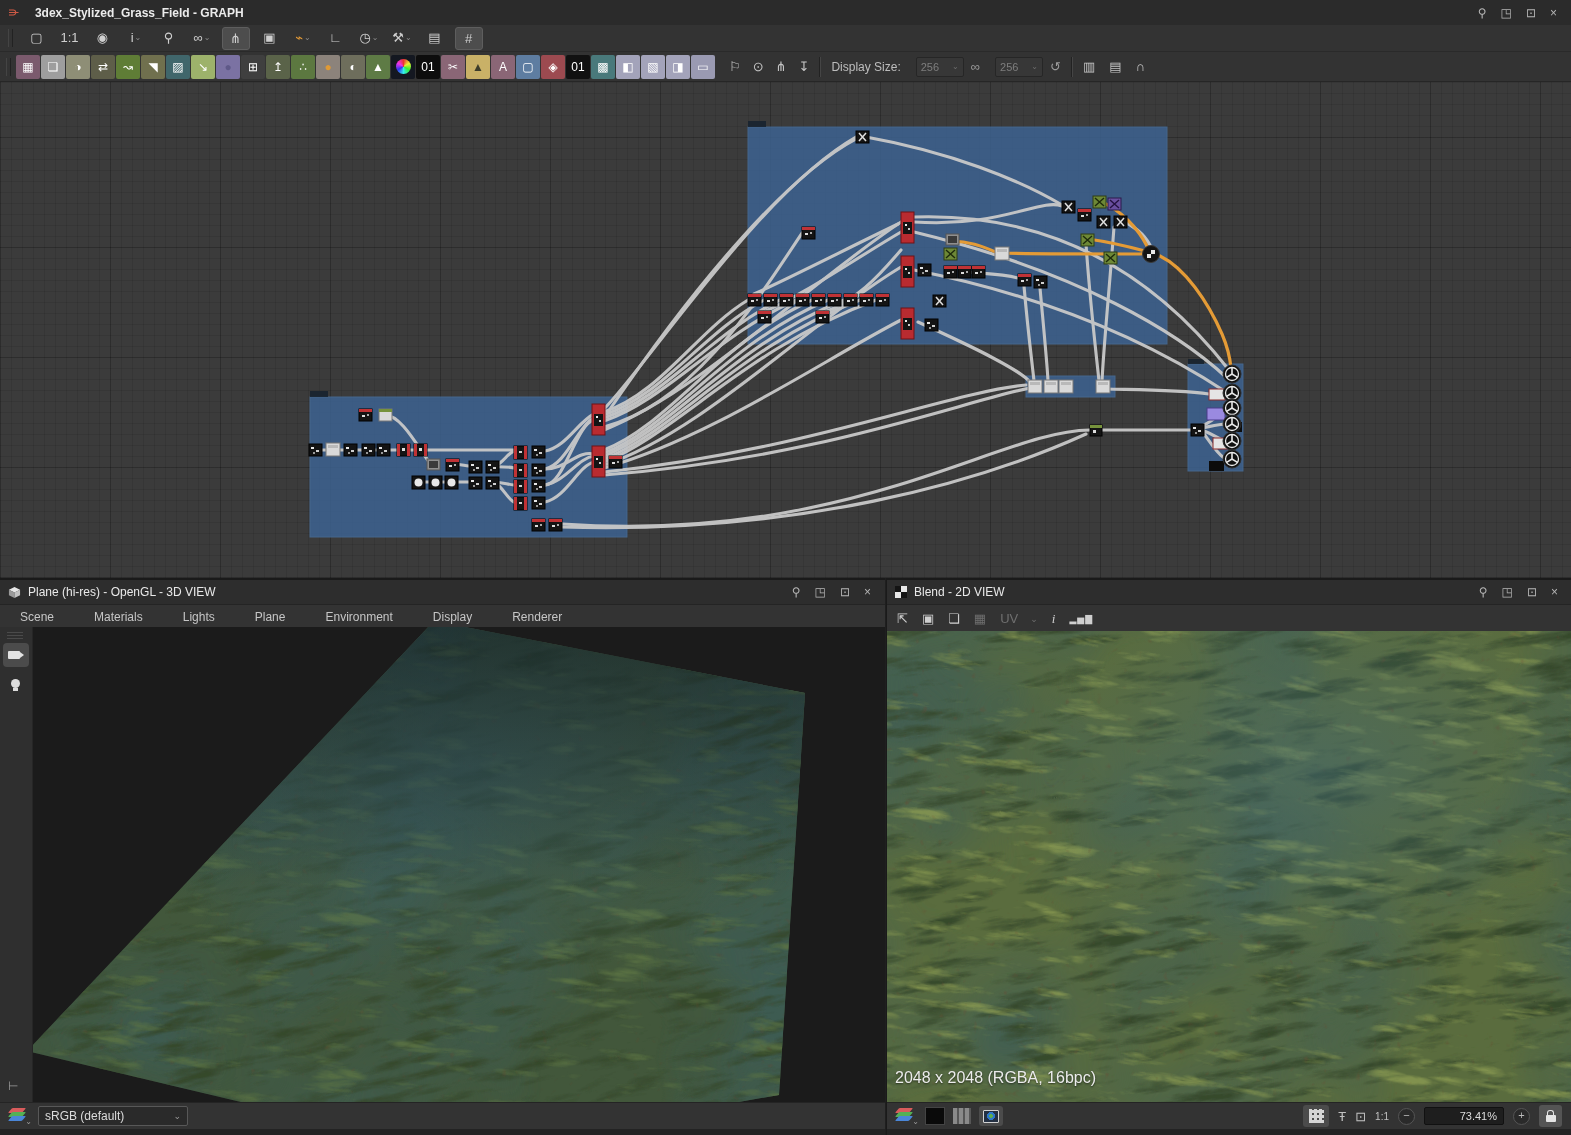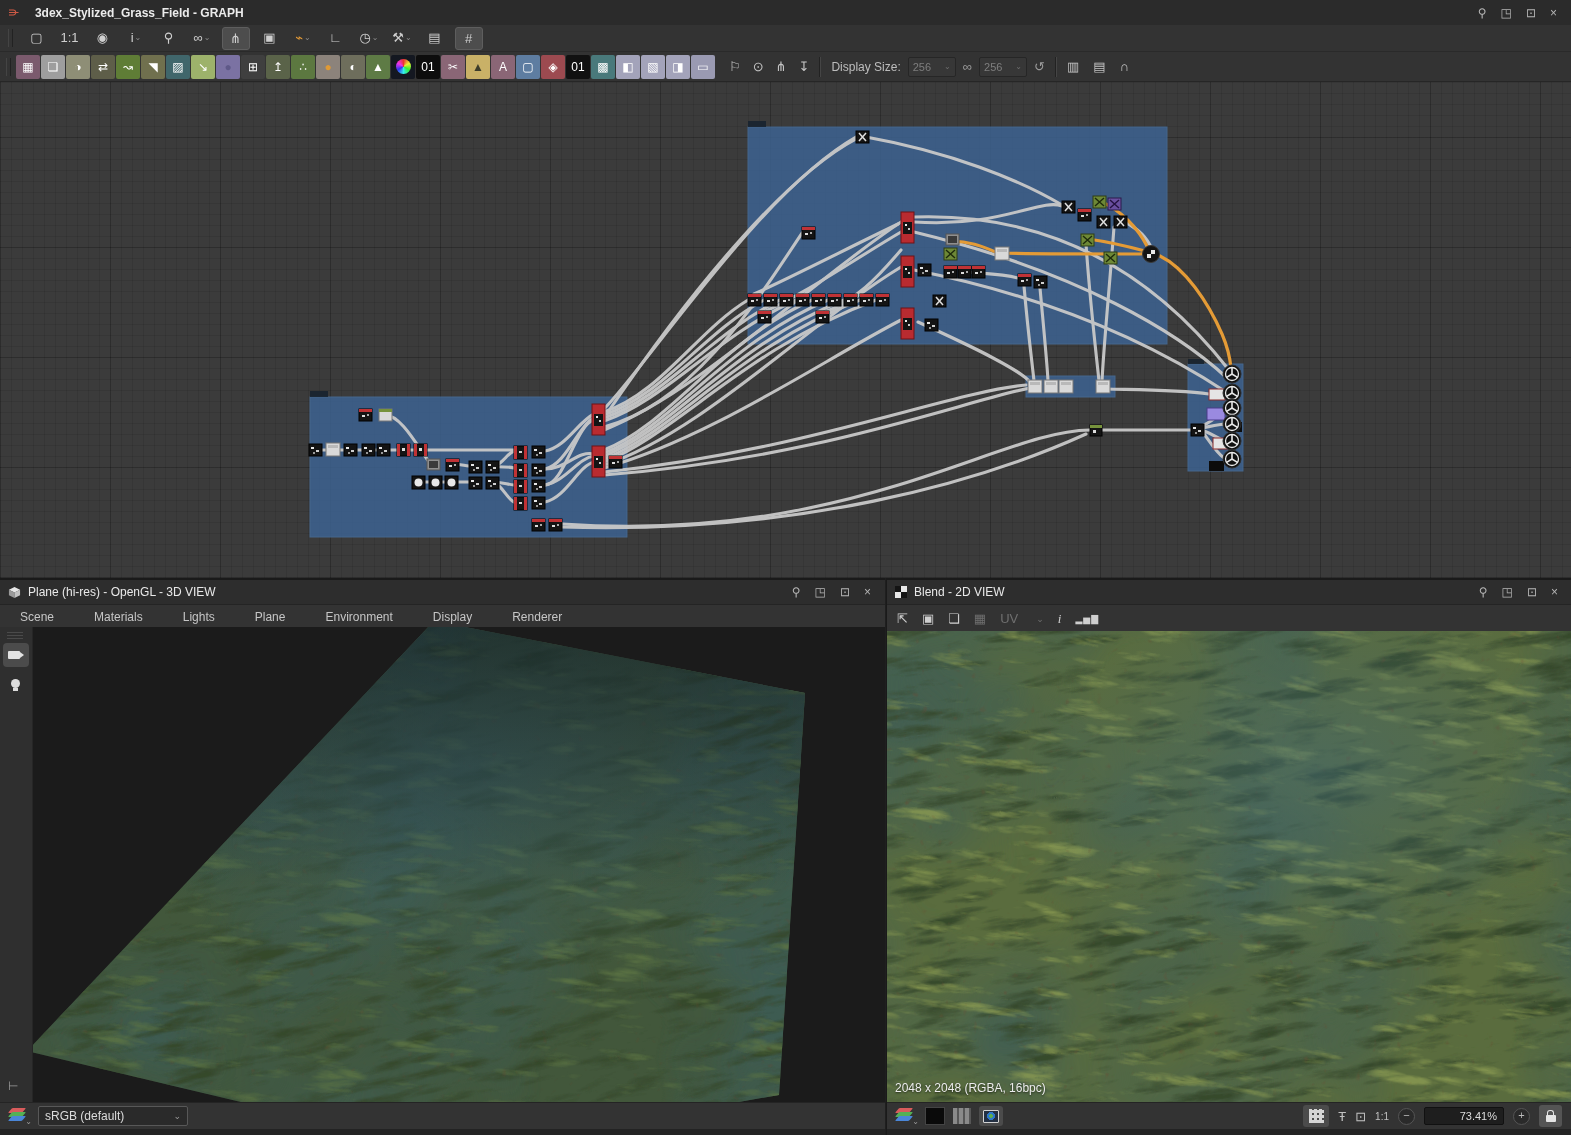--- a/index.html
+++ b/index.html
@@ -19,21 +19,21 @@
   .t1.hl{background:#4d4d4d;border:1px solid #5e5e5e;}
   #toolbar2{left:0;top:52px;width:1571px;height:30px;background:#333;display:flex;align-items:center;padding-left:4px;box-sizing:border-box;border-bottom:1px solid #262626;}
   .grip{width:3px;height:18px;border-left:1px solid #444;border-right:1px solid #222;margin:0 5px 0 2px;}
   #nodetiles{display:flex;gap:1px;}
   .tile{width:24px;height:24px;border-radius:2px;display:flex;align-items:center;justify-content:center;font-size:12px;color:#fff;position:relative;}
   .tile .g{line-height:1;}
   .tile.rainbow .g{width:15px;height:15px;border-radius:50%;background:conic-gradient(#e33,#ee3,#3e3,#3ee,#33e,#e3e,#e33);color:transparent;}
   #plainicons{display:flex;gap:12px;margin-left:14px;color:#c5c5c5;font-size:13px;}
   .vsep{width:1px;height:20px;background:#222;border-right:1px solid #454545;margin:0 10px;}
   #parentsize{display:flex;align-items:center;gap:7px;font-size:12px;color:#bdbdbd;}
-  .sizebox{width:48px;height:20px;background:#373737;border:1px solid #262626;border-radius:2px;color:#7e7e7e;font-size:11px;display:flex;align-items:center;padding:0 4px;box-sizing:border-box;justify-content:space-between;}
+  .sizebox{width:48px;height:20px;background:#373737;border:1px solid #262626;border-radius:2px;color:#7e7e7e;font-size:11px;display:flex;align-items:center;padding:0 4px;box-sizing:border-box;justify-content:space-between;margin-left:8px;}
   .sizebox .ch{font-size:8px;color:#6d6d6d;}
   .miniico{color:#9a9a9a;font-size:13px;}
   #alignicons{display:flex;gap:14px;color:#c5c5c5;font-size:13px;}
   
   #canvas{left:0;top:82px;width:1571px;height:496px;background-color:#3b3b3b;
     background-image:
       repeating-linear-gradient(0deg, rgba(0,0,0,.16) 0 1px, transparent 1px 110px),
       repeating-linear-gradient(90deg, rgba(0,0,0,.16) 0 1px, transparent 1px 110px),
       repeating-linear-gradient(0deg, rgba(0,0,0,.09) 0 1px, transparent 1px 11px),
       repeating-linear-gradient(90deg, rgba(0,0,0,.09) 0 1px, transparent 1px 11px);}
@@ -42,35 +42,35 @@
   #panel3d{left:0;top:578px;width:885px;height:557px;border-top:2px solid #1a1a1a;}
   #panel2d{left:886px;top:578px;width:685px;height:557px;border-top:2px solid #1a1a1a;border-left:1px solid #1a1a1a;}
   .phead{height:24px;background:#2d2d2d;display:flex;align-items:center;border-bottom:1px solid #242424;}
   .phead .ptitle{font-size:12px;font-weight:normal;color:#e9e9e9;margin-left:7px;}
   .cube{width:13px;height:13px;margin-left:8px;}
   .checker{width:12px;height:12px;margin-left:8px;background:conic-gradient(#e8e8e8 0 25%,#141414 0 50%,#e8e8e8 0 75%,#141414 0);}
   #menubar3d{height:23px;background:#333;display:flex;align-items:center;border-bottom:1px solid #242424;}
   .menuitem{font-size:12px;color:#c6c6c6;padding:0 20px;height:100%;display:flex;align-items:center;}
   #tb2d{height:27px;background:#333;display:flex;align-items:center;gap:14px;padding-left:10px;border-bottom:1px solid #242424;font-size:13px;color:#cfcfcf;}
   #tb2d .dim{color:#6f6f6f;}
-  #tb2d .i2{display:flex;align-items:center;gap:18px;}
+  #tb2d .i2{display:flex;align-items:center;gap:12px;}
   
   #body3d{position:absolute;left:0;top:47px;width:885px;height:476px;display:flex;}
   #side3d{width:32px;background:#2f2f2f;border-right:1px solid #262626;position:relative;}
   .sgrip{position:absolute;left:7px;top:5px;width:16px;height:1px;background:#4a4a4a;box-shadow:0 3px 0 #4a4a4a,0 6px 0 #4a4a4a;}
   .cambtn{position:absolute;left:3px;top:16px;width:26px;height:24px;background:#4b4b4b;border-radius:4px;}
   .cam{position:absolute;left:5px;top:8px;width:12px;height:8px;background:#e2e2e2;border-radius:1px;}
   .cam::after{content:"";position:absolute;right:-4px;top:0.5px;border-left:4px solid #e2e2e2;border-top:3.5px solid transparent;border-bottom:3.5px solid transparent;}
   .bulb{position:absolute;left:11px;top:52px;width:9px;height:9px;border-radius:50%;background:#dcdcdc;}
   .bulb::after{content:"";position:absolute;left:2px;bottom:-3px;width:5px;height:3px;background:#dcdcdc;}
   .treeico{position:absolute;left:8px;bottom:10px;color:#9a9a9a;font-size:12px;}
   #view3d{position:relative;width:853px;height:476px;background:#1b1b1b;overflow:hidden;}
   
   #view2d{position:absolute;left:0;top:51px;width:685px;height:472px;background:#222;overflow:hidden;}
-  #imginfo{position:absolute;left:8px;bottom:8px;font-size:12px;color:#ececec;text-shadow:0 1px 2px rgba(0,0,0,.6);}
+  #imginfo{position:absolute;left:8px;bottom:16px;font-size:16px;color:#ececec;text-shadow:0 1px 2px rgba(0,0,0,.6);}
   
   .statusbar{position:absolute;left:0;bottom:8px;width:100%;height:26px;background:#333;border-top:1px solid #242424;display:flex;align-items:center;}
   .bstrip{position:absolute;left:0;bottom:0;width:100%;height:8px;background:#232323;}
   .layersico{position:relative;width:18px;height:16px;margin-left:10px;}
   .layersico i{position:absolute;left:0;width:14px;height:5px;transform:skewX(-40deg);border-radius:1px;}
   .layersico i:nth-child(1){top:0;background:#d85c5c;}
   .layersico i:nth-child(2){top:4px;background:#55b055;}
   .layersico i:nth-child(3){top:8px;background:#4a86d8;}
   .layersico .lch{position:absolute;right:-4px;bottom:-2px;font-size:8px;color:#9a9a9a;}
   .cselect{margin-left:10px;width:150px;height:20px;background:#2a2a2a;border:1px solid #585858;border-radius:2px;display:flex;align-items:center;font-size:12px;color:#dcdcdc;padding:0 6px;box-sizing:border-box;}

